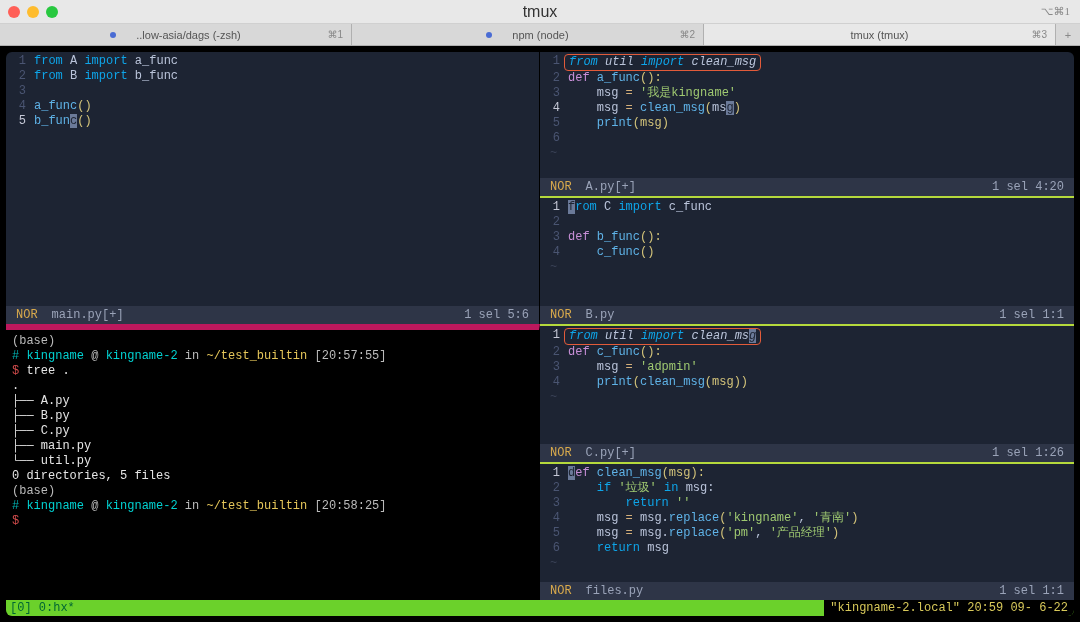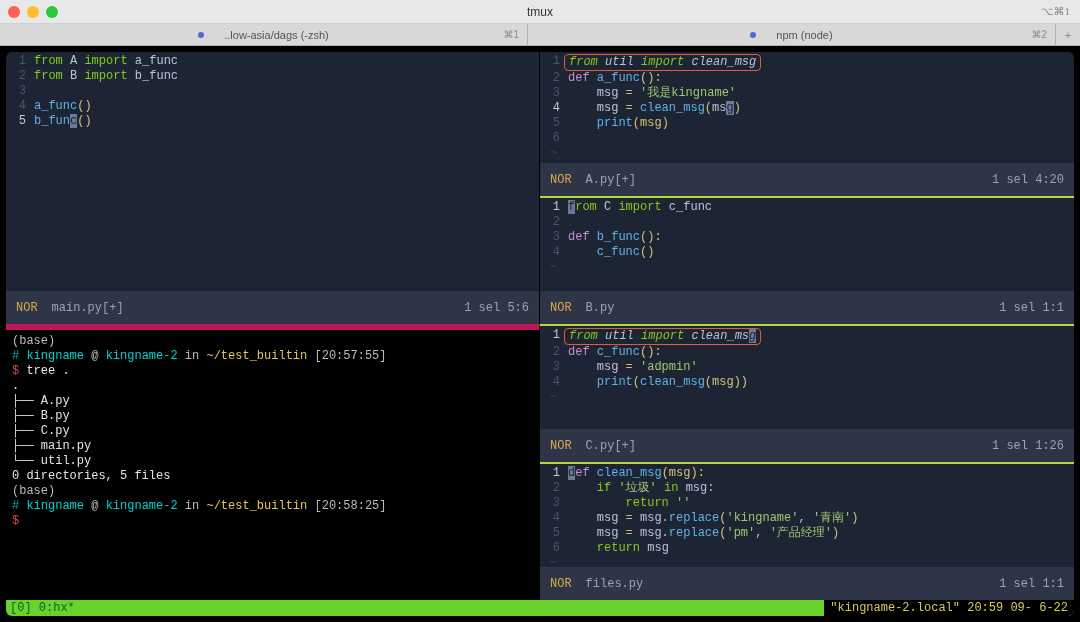--- a/index.html
+++ b/index.html
@@ -19,21 +19,21 @@
     align-items: center;
     padding: 0 8px;
     position: relative;
     border-bottom: 1px solid #d0d0d0;
   }
   .traffic-lights { display: flex; gap: 7px; }
   .traffic-btn { width: 12px; height: 12px; border-radius: 50%; }
   .tl-red { background: #ff5f57; }
   .tl-yellow { background: #febc2e; }
   .tl-green { background: #28c840; }
-  .window-title { position: absolute; left: 50%; transform: translateX(-50%); font-size: 12px; color: #333; font-family: -apple-system, sans-serif; font-weight: 500;}
+  .window-title { position: absolute; left: 50%; transform: translateX(-50%); font-size: 16px; color: #333; font-family: -apple-system, sans-serif; font-weight: 500;}
   .tabbar {
     height: 22px;
     background: #d2d2d2;
     display: flex;
     border-bottom: 1px solid #b0b0b0;
     font-family: -apple-system, sans-serif;
     font-size: 11px;
   }
   .tab {
     flex: 1;
@@ -91,31 +91,31 @@
     flex: 1;
     padding: 2px 0;
     line-height: 15px;
     white-space: pre;
     overflow: hidden;
   }
   .codeline { display:flex; }
   .ln { width: 28px; text-align: right; padding-right: 8px; color: #4a5572; user-select:none;}
   .ln.cur { color: #c5c8d6; }
   .codetext { flex:1; }
-  .kw { color: #84cc16; }
+  .kw { color: #0ea5e9; }
   .fn { color: #5fb3e8; }
   .ident { color: #bac4da; }
   .str { color: #9fc971; }
   .op { color: #d4af7a; }
   .paren { color: #d4c47a; }
   .def { color: #c88fd8; }
   .defname { color: #5fb3e8; }
   .tilde { color: #3a4257; padding-left: 10px;}
   .statusbar {
-    height: 33px;
+    height: 18px;
     background: #2e3547;
     color: #9aa3b8;
     display:flex;
     align-items:center;
     padding: 0 10px;
     font-size: 12px;
     justify-content: space-between;
   }
   .statusbar .left { display:flex; gap: 14px;}
   .statusbar .mode { color: #d8a94c; font-weight: normal;}
@@ -176,20 +176,24 @@
     <div class="tab">
       <span class="dot"></span>
       <span>..low-asia/dags (-zsh)</span>
       <span class="hotkey">⌘1</span>
     </div>
     <div class="tab">
       <span class="dot"></span>
       <span>npm (node)</span>
       <span class="hotkey">⌘2</span>
     </div>
+    <div class="tab active">
+      <span>tmux (tmux)</span>
+      <span class="hotkey">⌘3</span>
+    </div>
     <div class="tab-add">+</div>
   </div>
 
 <div class="terminal-frame">
   <div class="terminal-inner">
     <div class="grid">
 
       <div class="pane pane-left-top">
         <div class="code" id="code-main"><div class="codeline"><span class="ln">1</span><span class="codetext"><span><span class="kw">from </span><span class="ident">A</span><span class="kw"> import </span><span class="ident">a_func</span></span></span></div><div class="codeline"><span class="ln">2</span><span class="codetext"><span><span class="kw">from </span><span class="ident">B</span><span class="kw"> import </span><span class="ident">b_func</span></span></span></div><div class="codeline"><span class="ln">3</span><span class="codetext"><span></span></span></div><div class="codeline"><span class="ln">4</span><span class="codetext"><span><span class="fn">a_func</span><span class="paren">()</span></span></span></div><div class="codeline"><span class="ln cur">5</span><span class="codetext"><span><span class="fn">b_fun</span><span class="cursor">c</span><span class="paren">()</span></span></span></div></div>
         <div class="statusbar">

